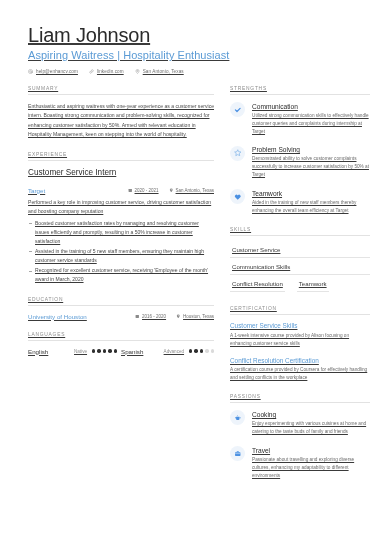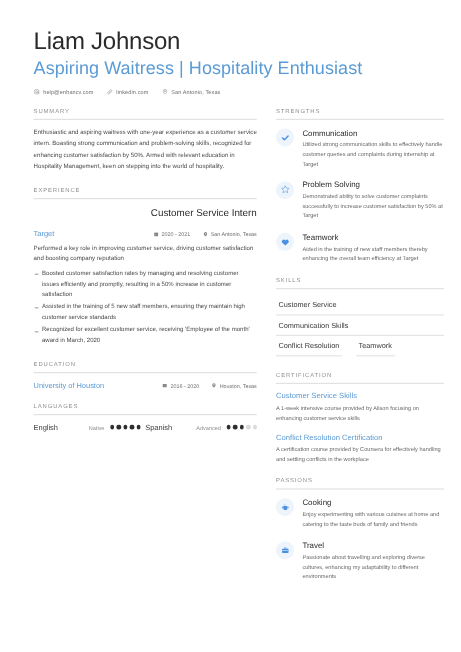--- a/index.html
+++ b/index.html
@@ -3,30 +3,30 @@
 <meta charset="utf-8">
 <style>
   * { box-sizing: border-box; margin: 0; padding: 0; }
   html, body {
     width: 384px; height: 543px;
     background: #ffffff;
     font-family: "Liberation Sans", sans-serif;
     color: #3a3a3a;
     overflow: hidden;
   }
-  .page { position: relative; width: 384px; height: 543px; padding: 0; background: #fff; }
+  .page { position: relative; width: 384px; height: 543px; padding: 0; background: #fff; text-decoration: underline; }
 
   
   .header { padding: 24px 28px 0 28px; }
   .name {
     font-size: 20px; font-weight: 400; letter-spacing: -0.2px;
     color: #2b2b2b; line-height: 1.1;
   }
   .headline {
-    font-size: 15px; color: #5b9bd5; margin-top: 3px; letter-spacing: 0.05px;
+    font-size: 11px; color: #5b9bd5; margin-top: 3px; letter-spacing: 0.05px;
   }
   .contact-row {
     display: flex; align-items: center; gap: 11px;
     margin-top: 8px; flex-wrap: wrap;
   }
   .contact-item {
     display: flex; align-items: center; gap: 3px;
     font-size: 4.6px; color: #6d6d6d; letter-spacing: 0.1px;
   }
   .contact-item .ci-ico { width: 5px; height: 5px; flex: 0 0 5px; color: #9a9a9a; display:block; }
@@ -42,21 +42,21 @@
   
   .sec { margin-bottom: 12px; }
   .sec-title {
     font-size: 4.9px; letter-spacing: 0.75px; color: #8d8d8d;
     text-transform: uppercase; padding-bottom: 3px;
     border-bottom: 1px solid #e2e2e2; margin-bottom: 7px;
   }
 
   
   .para { font-size: 5.1px; line-height: 1.85; color: #4a4a4a; }
-  .job-title { font-size: 8.2px; color: #2b2b2b; margin-bottom: 10px; text-align: right; }
+  .job-title { font-size: 8.2px; color: #2b2b2b; margin-bottom: 10px; }
   .job-meta { display: flex; align-items: center; margin-bottom: 4px; }
   .job-company { font-size: 6.2px; color: #5b9bd5; flex: 1; }
   .meta-chip {
     display: flex; align-items: center; gap: 2.5px;
     font-size: 4.5px; color: #6d6d6d; margin-left: 10px;
   }
   .meta-chip .m-ico { width: 4.5px; height: 4.5px; flex: 0 0 4.5px; color: #8a8a8a; }
   .meta-chip .m-ico svg { width: 4.5px; height: 4.5px; display:block; }
   .job-desc { font-size: 5.1px; line-height: 1.8; color: #4a4a4a; margin-bottom: 3px; }
   ul.bullets { list-style: none; }

